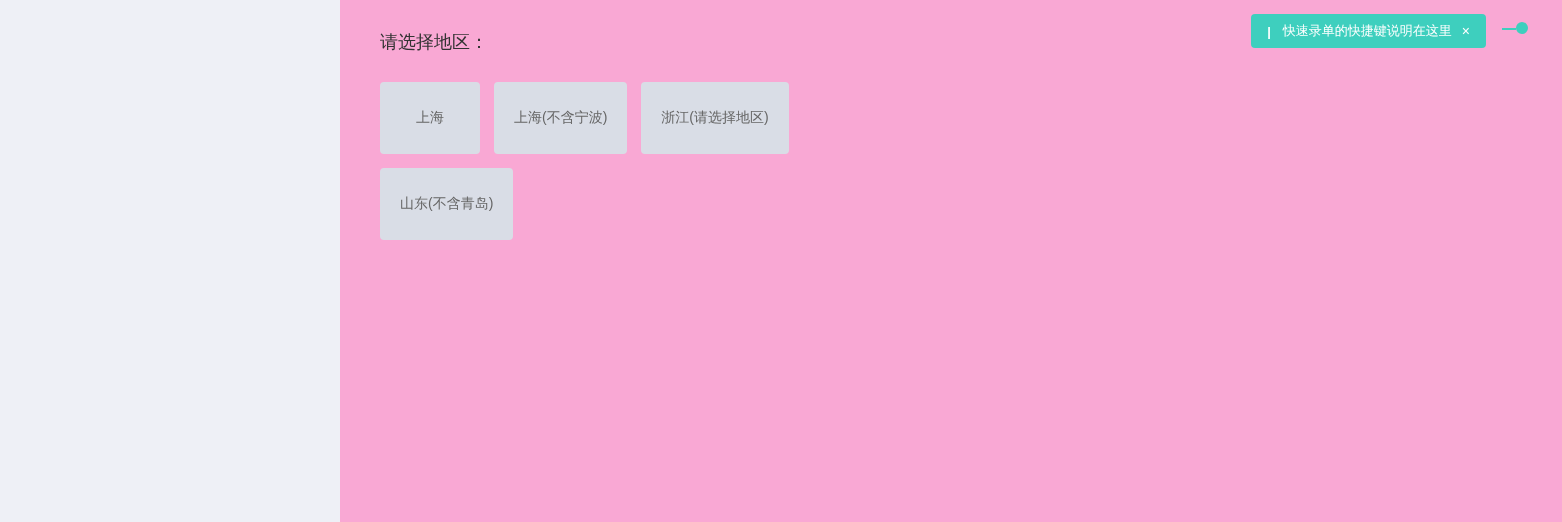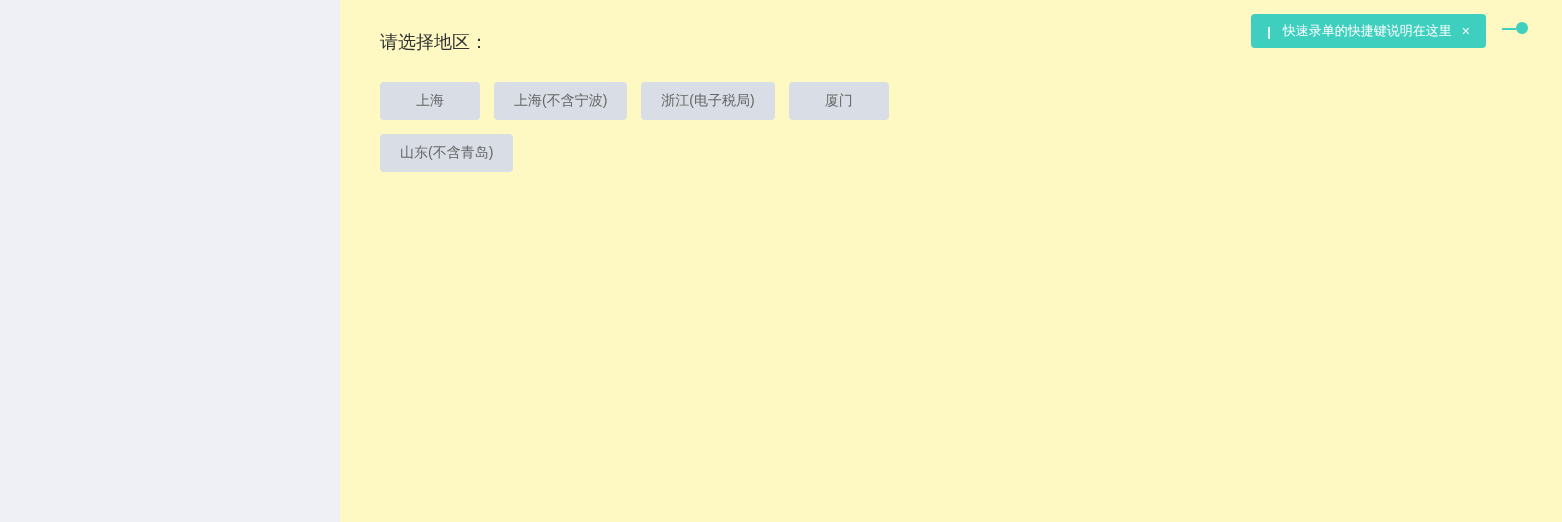--- a/index.html
+++ b/index.html
@@ -25,38 +25,38 @@
       height: 522px;
       background: #eef0f6;
     }
 
     .main-content {
       position: absolute;
       left: 340px;
       top: 0;
       width: 1222px;
       height: 522px;
-      background: #fef9c3;
+      background: #f9a8d4;
       padding: 30px 40px;
     }
 
     .page-title {
       font-size: 18px;
       color: #333;
       margin-bottom: 28px;
       font-weight: normal;
     }
 
     .region-btn {
       background: #d9dde6;
       border: none;
       border-radius: 4px;
       color: #666;
       font-size: 14px;
-      padding: 10px 20px;
+      padding: 27px 20px;
       cursor: pointer;
       min-width: 100px;
       text-align: center;
       white-space: nowrap;
     }
 
     
     .tooltip-banner {
       position: absolute;
       top: 14px;
@@ -125,22 +125,21 @@
 
 <div class="left-panel"></div>
 
 <div class="main-content">
 
   <div class="page-title">请选择地区：</div>
 
   <div class="row-1">
   <button class="region-btn">上海</button>
       <button class="region-btn">上海(不含宁波)</button>
-      <button class="region-btn">浙江(电子税局)</button>
-      <button class="region-btn">厦门</button>
+      <button class="region-btn">浙江(请选择地区)</button>
     </div>
 
   <div class="row-2">
   <button class="region-btn">山东(不含青岛)</button>
     </div>
 
 </div>
 
 <div class="tooltip-banner">
   <span>快速录单的快捷键说明在这里</span>

